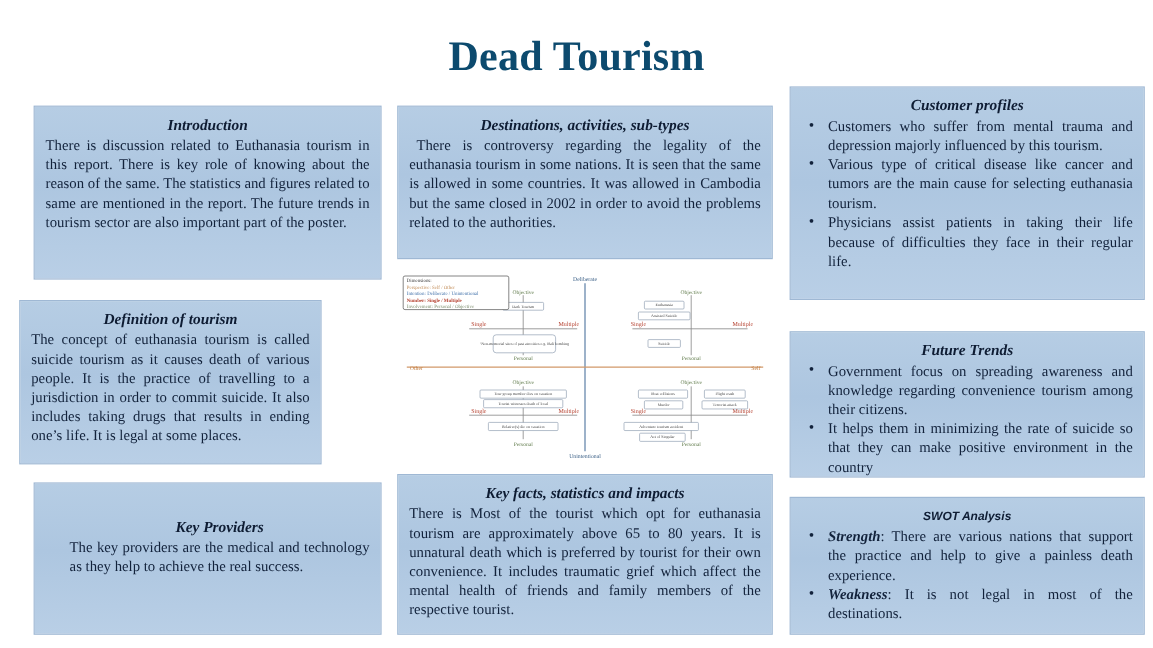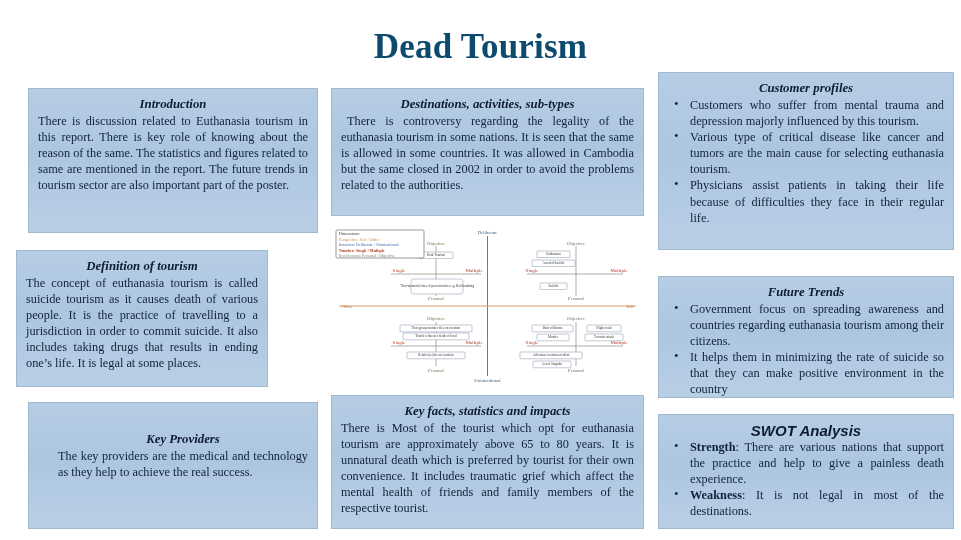--- a/index.html
+++ b/index.html
@@ -55,21 +55,21 @@
     text-align: center;
     font-weight: bold;
     font-size: 12.8px;
     line-height: 17px;
     margin-bottom: 0px;
     color: #0e1c33;
     font-style: italic;
   }
   .panel-title.sans {
     font-family: "Liberation Sans", sans-serif;
-    font-size: 15px;
+    font-size: 10px;
   }
   .panel-body {
     display: block;
     text-align: justify;
     text-justify: inter-word;
     hyphens: none;
   }
   .panel-body.centered-start {
     text-indent: 6px;
   }
@@ -90,20 +90,21 @@
   ul.bullets li::before {
     content: "\2022";
     position: absolute;
     left: 6px;
     top: -1px;
     font-size: 13px;
     color: #12223b;
   }
   ul.bullets li .lead {
     font-weight: bold;
+    font-style: italic;
   }
 
   
   #panel-introduction {
     left: 28px;  top: 88px;  width: 290px; height: 145px;
   }
   #panel-definition {
     left: 16px;  top: 250px; width: 252px; height: 137px;
   }
   #panel-providers {
@@ -328,21 +329,21 @@
     <ul class="bullets">
       <li><span>Customers who suffer from mental trauma and depression majorly influenced by this tourism.</span></li>
       <li><span> Various type of critical disease like cancer and tumors are the main cause for selecting euthanasia tourism.</span></li>
       <li><span>Physicians assist patients in taking their life because of difficulties they face in their regular life.</span></li>
     </ul>
   </div>
 
   <div class="panel" id="panel-future">
     <span class="panel-title">Future Trends</span>
     <ul class="bullets">
-      <li><span>Government focus on spreading awareness and countries regarding euthanasia tourism among their citizens.</span></li>
+      <li><span>Government focus on spreading awareness and knowledge regarding convenience tourism among their citizens.</span></li>
       <li><span>It helps them in minimizing the rate of suicide so that they can make positive environment in the country</span></li>
     </ul>
   </div>
 
   <div class="panel" id="panel-swot">
     <span class="panel-title sans">SWOT Analysis</span>
     <ul class="bullets">
       <li><span class="lead">Strength</span><span>: There are various nations that support the practice and help to give a painless death experience.</span></li>
       <li><span class="lead">Weakness</span><span>: It is not legal in most of the destinations.</span></li>
     </ul>

